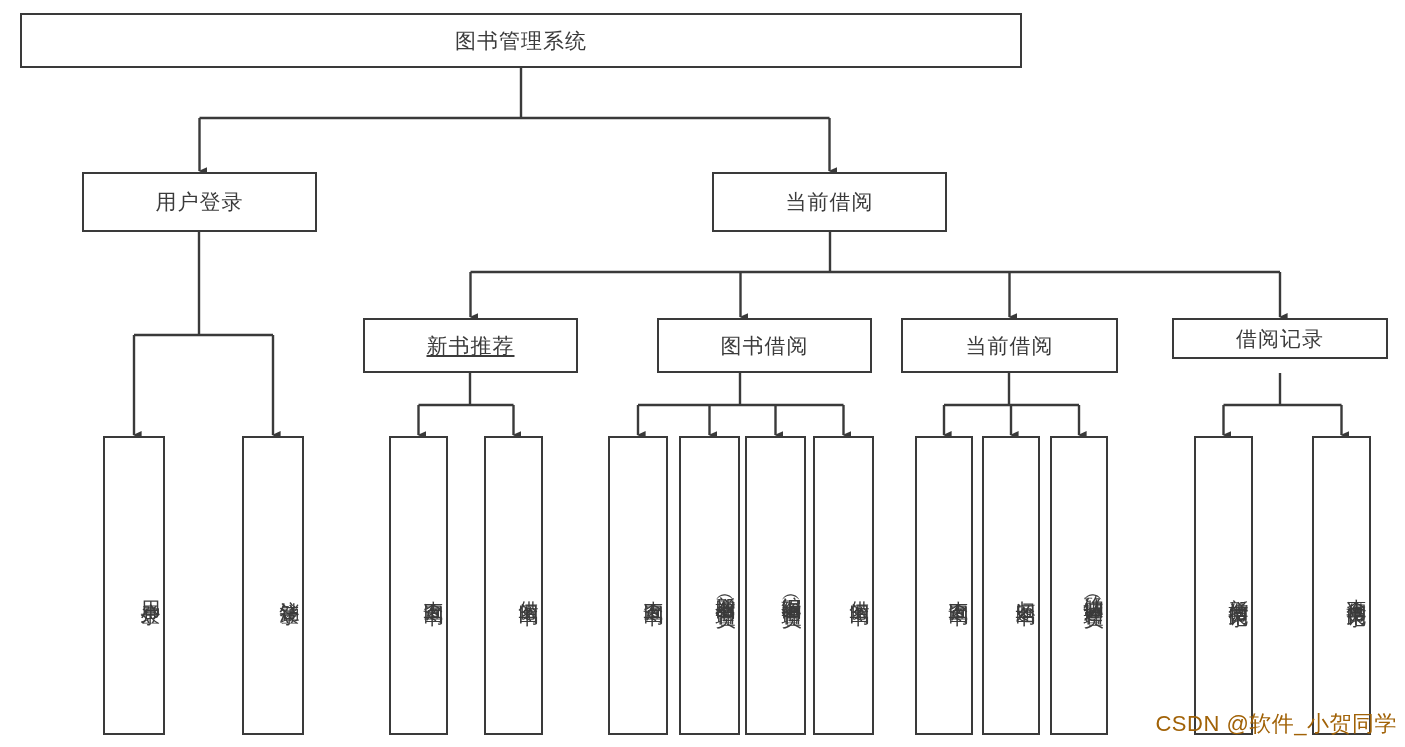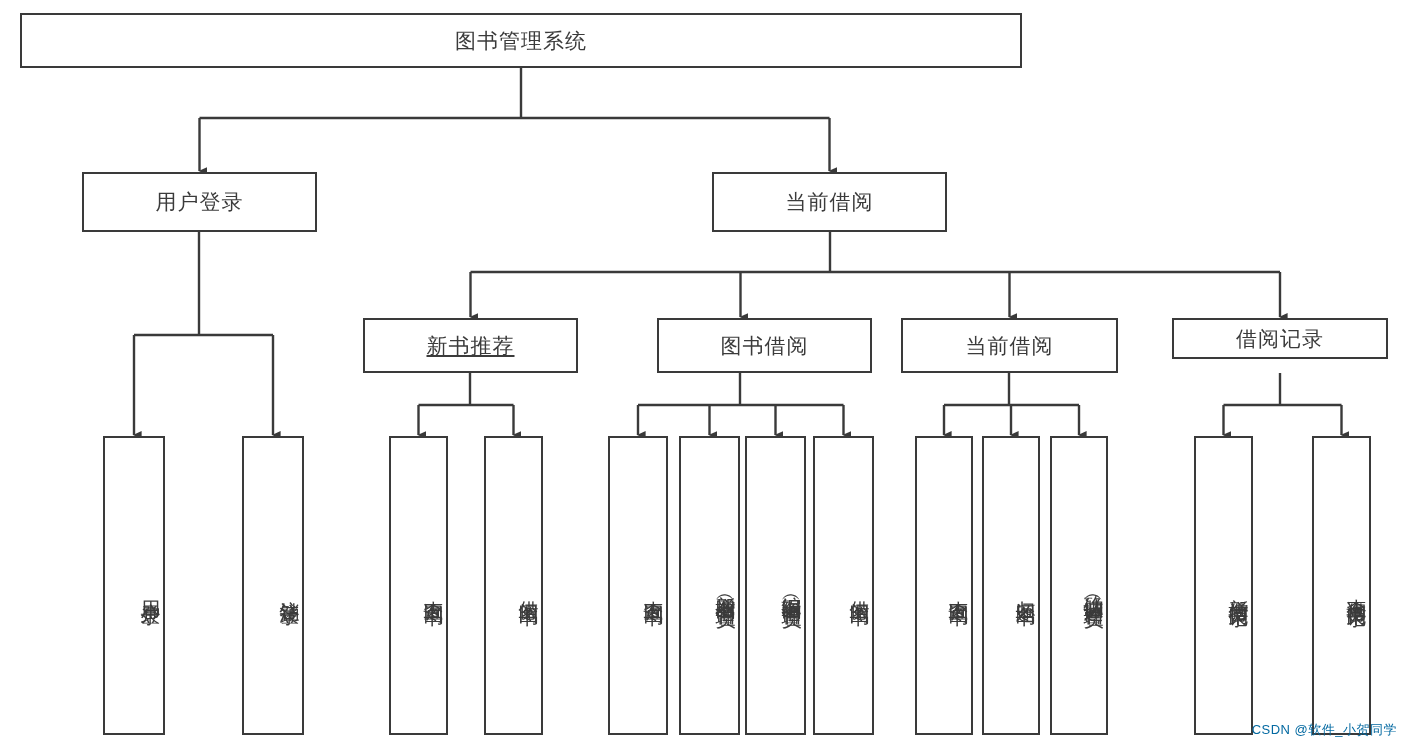--- a/index.html
+++ b/index.html
@@ -48,22 +48,22 @@
     padding-top: 6px;
     align-items: flex-start;
     justify-content: center;
   }
   .node .label {
     display: block;
     white-space: pre-line;
   }
   .watermark {
     position: absolute;
-    color: #0369a1;
-    font-size: 13px;
+    color: #a16207;
+    font-size: 22px;
     letter-spacing: 0.5px;
     white-space: nowrap;
   }
 </style>
 </head>
 <body>
 
 <div id="canvas">
   <svg id="edges" xmlns="http://www.w3.org/2000/svg">
     <defs>

